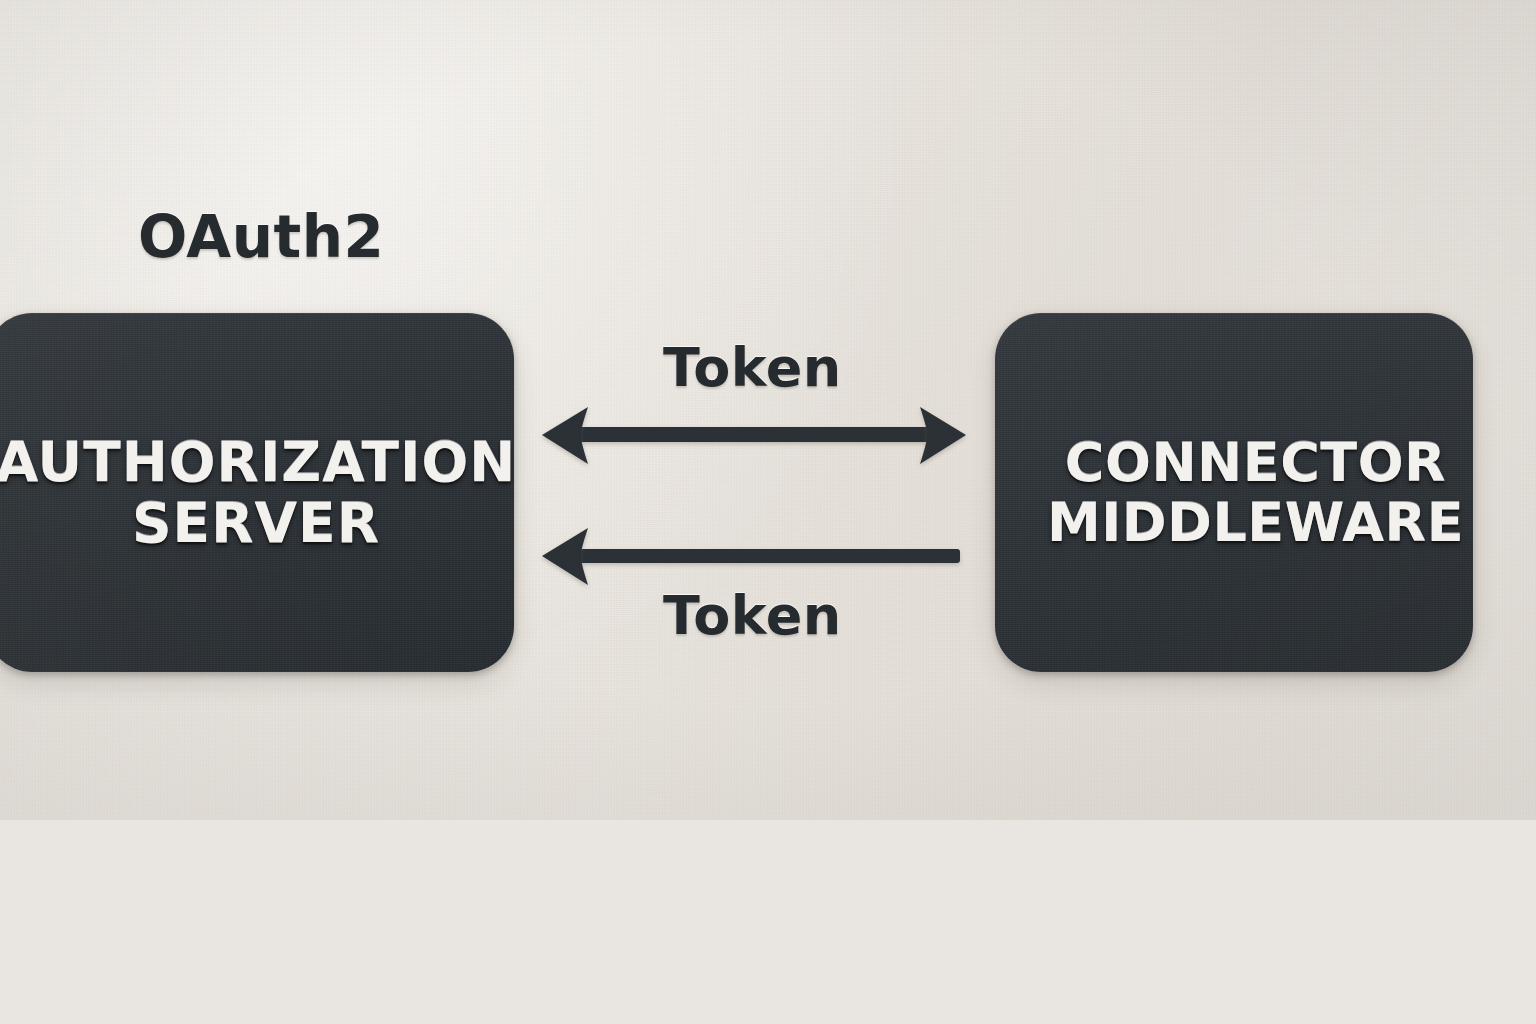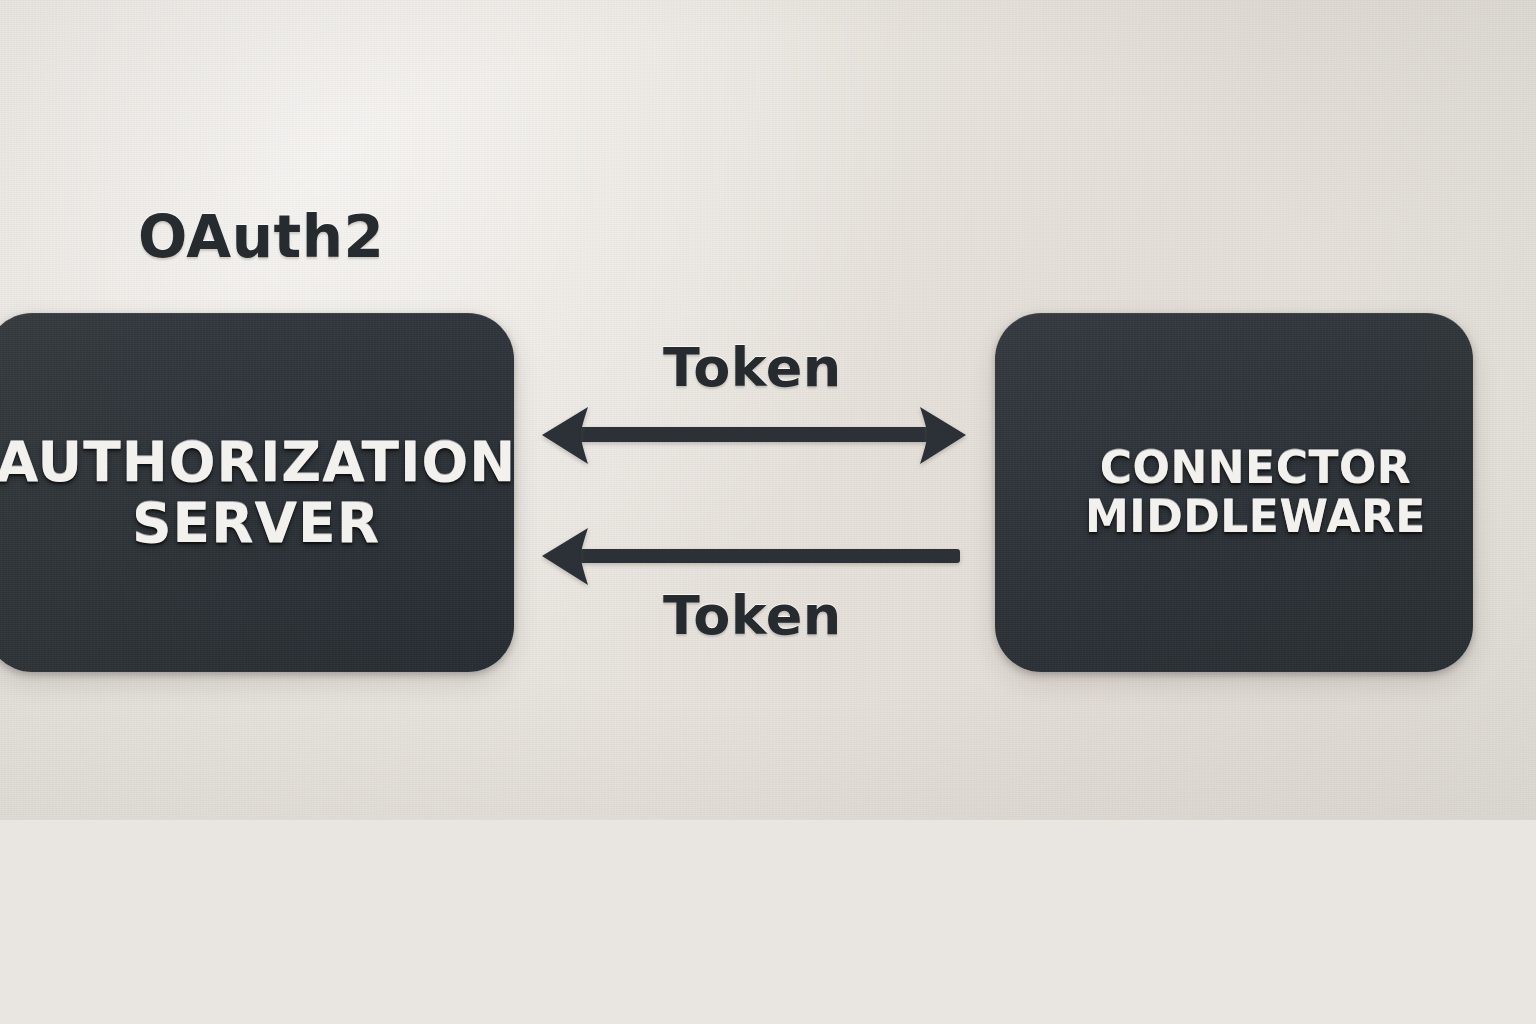--- a/index.html
+++ b/index.html
@@ -93,21 +93,21 @@
     letter-spacing: 1px;
     transform: translateX(6px);
   }
   #node-connector {
     left: 995px;
     top: 313px;
     width: 478px;
     height: 359px;
   }
   #node-connector .node-label {
-    font-size: 44px;
+    font-size: 54px;
     letter-spacing: 0.5px;
     margin-left: 43px;
   }
 
   
   .free-label {
     position: absolute;
     color: #262b2f;
     font-family: "DejaVu Sans", sans-serif;
     font-weight: 700;

